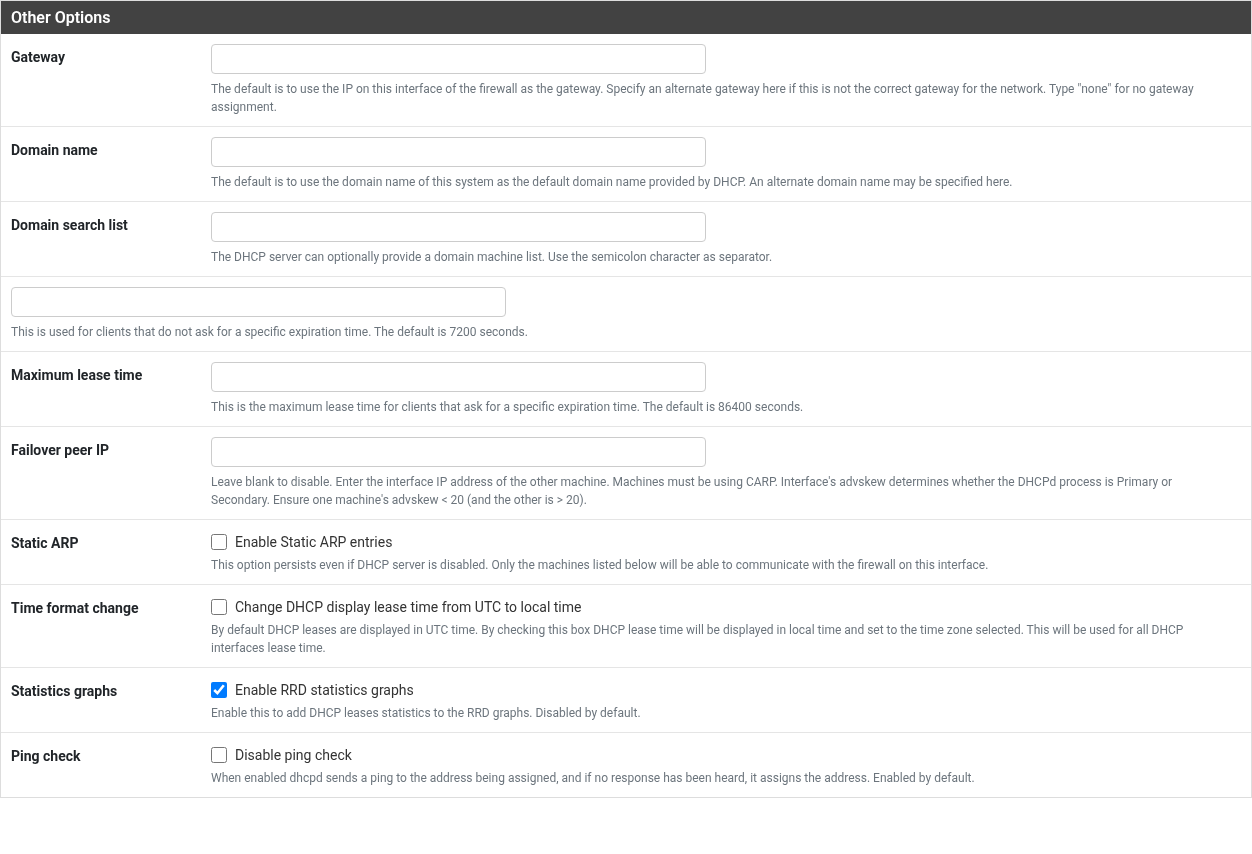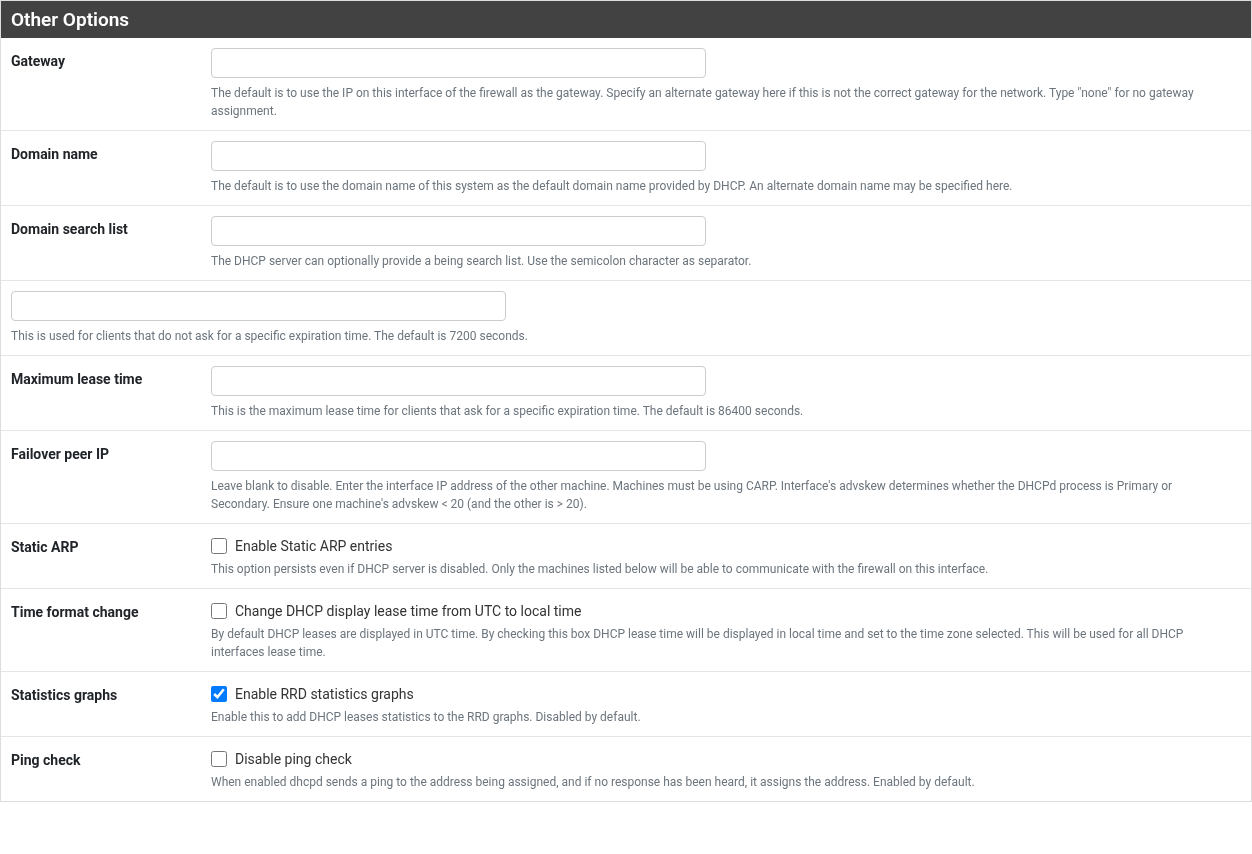--- a/index.html
+++ b/index.html
@@ -14,21 +14,21 @@
   background: #fff;
 }
 .panel {
   width: 1252px;
   border: 1px solid #ddd;
 }
 .panel-header {
   background: #424242;
   color: #fff;
   padding: 7px 10px;
-  font-size: 19px;
+  font-size: 16px;
   font-weight: 600;
 }
 .form-row {
   display: flex;
   border-bottom: 1px solid #e5e5e5;
   padding: 10px;
 }
 .form-row:last-child {
   border-bottom: none;
 }
@@ -104,21 +104,21 @@
     <div class="input-col">
       <input type="text" class="text-input" value="" style="">
       <div class="help-text">The default is to use the domain name of this system as the default domain name provided by DHCP. An alternate domain name may be specified here.</div>
     </div>
   </div>
 
   <div class="form-row">
     <div class="label-col">Domain search list</div>
     <div class="input-col">
       <input type="text" class="text-input" value="" style="">
-      <div class="help-text">The DHCP server can optionally provide a being search list. Use the semicolon character as separator.</div>
+      <div class="help-text">The DHCP server can optionally provide a domain machine list. Use the semicolon character as separator.</div>
     </div>
   </div>
 
   <div class="form-row">
     <div class="input-col">
       <input type="number" class="number-input" value="" style="">
       <div class="help-text">This is used for clients that do not ask for a specific expiration time. The default is 7200 seconds.</div>
     </div>
   </div>
 

